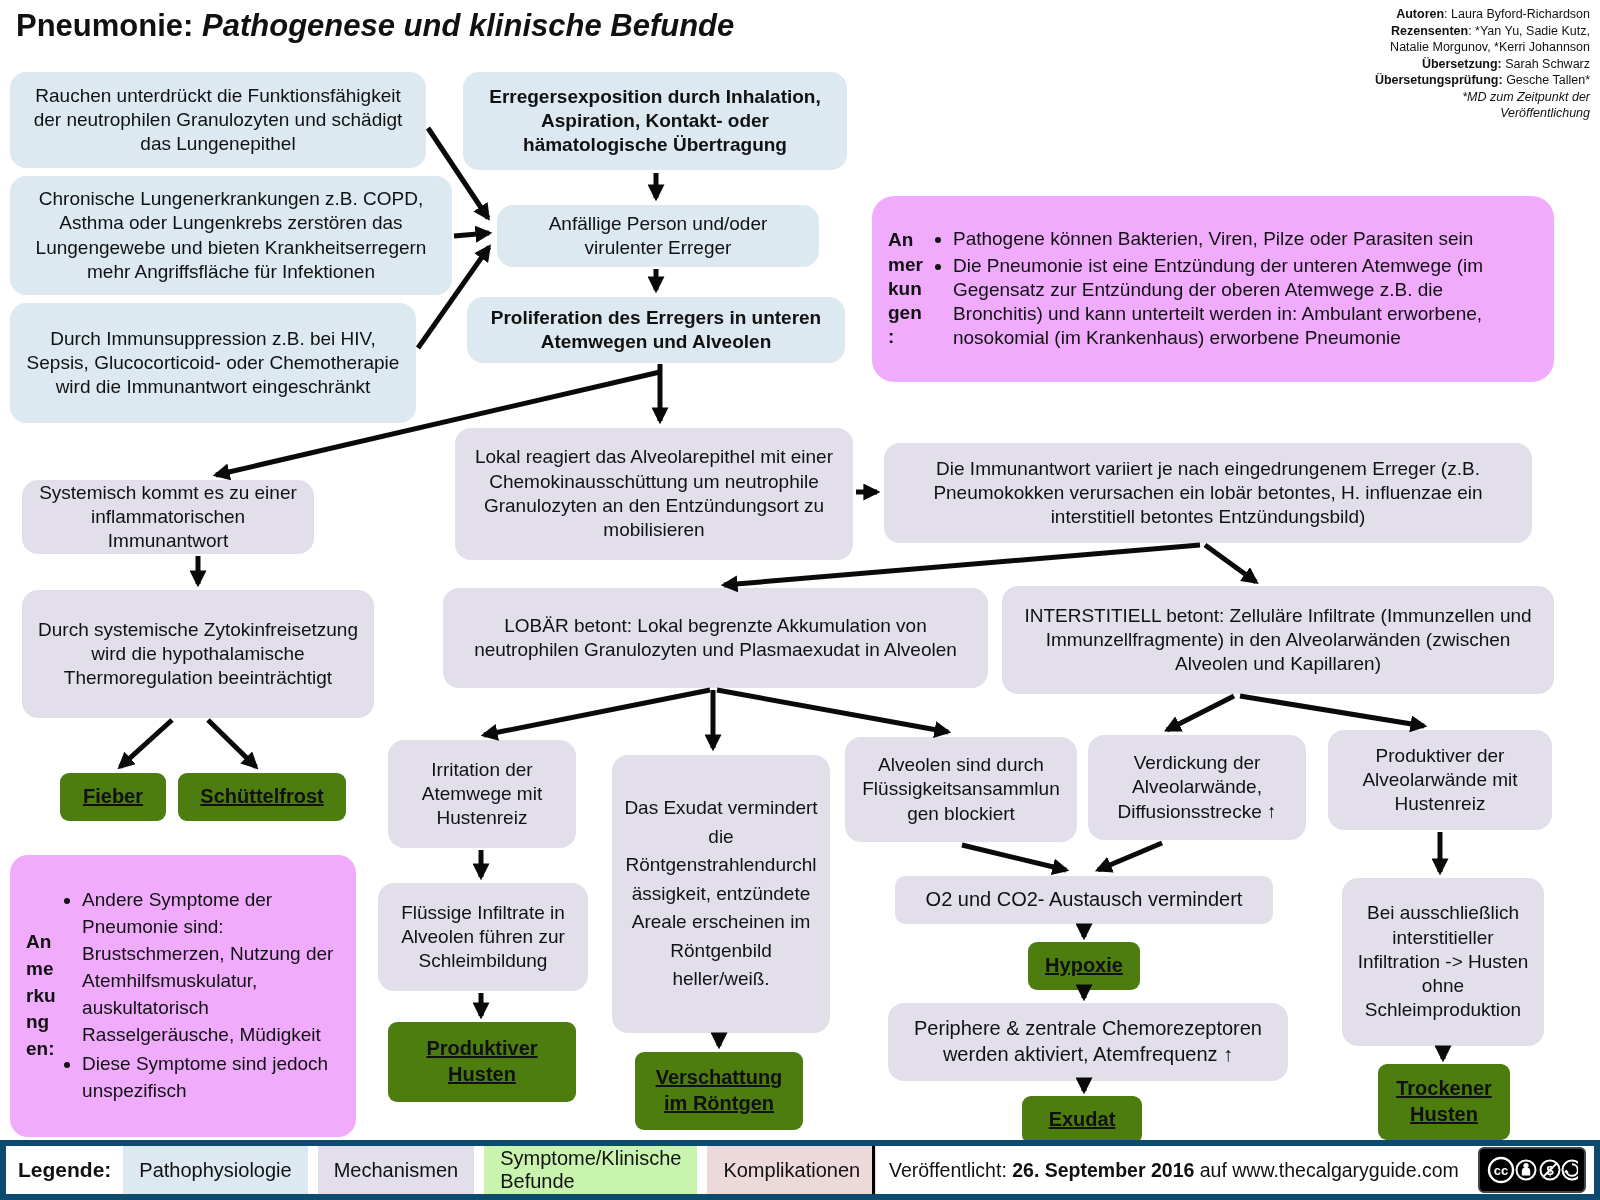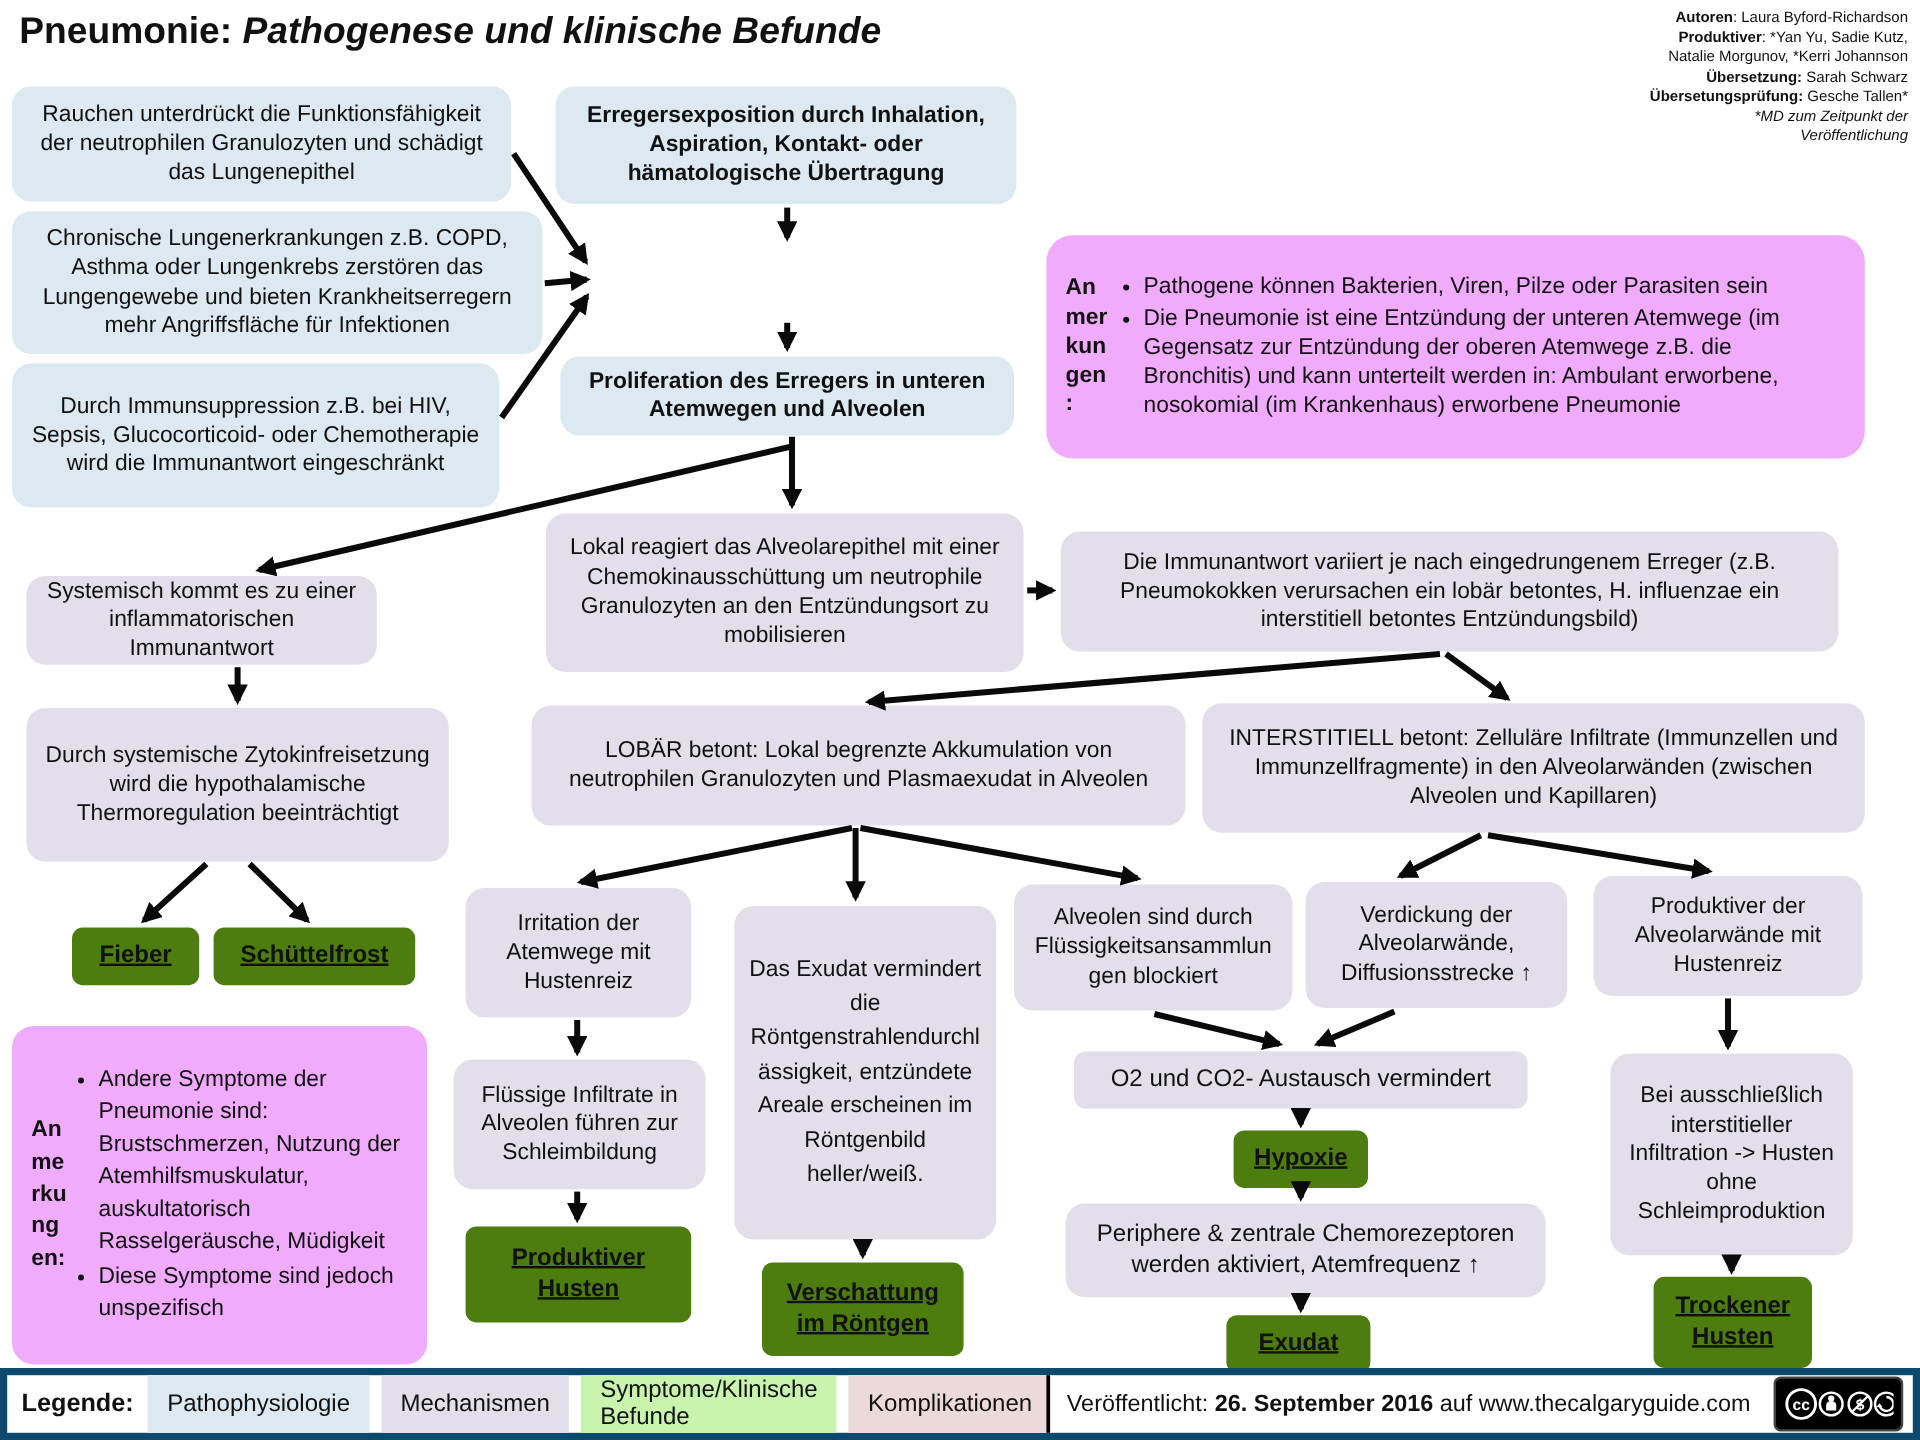--- a/index.html
+++ b/index.html
@@ -38,32 +38,33 @@
 </style>
 </head>
 <body>
 
 <div id="canvas">
 
   <div id="title"><span>Pneumonie:</span><span class="it"> Pathogenese und klinische Befunde</span></div>
 
   <div id="credits">
     <div><b>Autoren</b><span>: Laura Byford-Richardson</span></div>
-    <div><b>Produktiver</b><span>: *Yan Yu, Sadie Kutz,</span></div>
+    <div><b>Rezensenten</b><span>: *Yan Yu, Sadie Kutz,</span></div>
     <div><span>Natalie Morgunov, *Kerri Johannson</span></div>
     <div><b>Übersetzung:</b><span> Sarah Schwarz</span></div>
     <div><b>Übersetungsprüfung:</b><span> Gesche Tallen*</span></div>
     <div class="it">*MD zum Zeitpunkt der</div>
     <div class="it">Veröffentlichung</div>
   </div>
 
   <div class="node blue" style="left:10px;top:72px;width:416px;height:96px;">Rauchen unterdrückt die Funktionsfähigkeit der neutrophilen Granulozyten und schädigt das Lungenepithel</div>
   <div class="node blue" style="left:10px;top:176px;width:442px;height:119px;">Chronische Lungenerkrankungen z.B. COPD, Asthma oder Lungenkrebs zerstören das Lungengewebe und bieten Krankheitserregern mehr Angriffsfläche für Infektionen</div>
   <div class="node blue" style="left:10px;top:303px;width:406px;height:120px;">Durch Immunsuppression z.B. bei HIV, Sepsis, Glucocorticoid- oder Chemotherapie wird die Immunantwort eingeschränkt</div>
   <div class="node blue bold" style="left:463px;top:72px;width:384px;height:98px;">Erregersexposition durch Inhalation, Aspiration, Kontakt- oder hämatologische Übertragung</div>
+  <div class="node blue" style="left:497px;top:205px;width:322px;height:62px;">Anfällige Person und/oder virulenter Erreger</div>
   <div class="node blue bold" style="left:467px;top:297px;width:378px;height:66px;">Proliferation des Erregers in unteren Atemwegen und Alveolen</div>
 
   <div class="node note" style="left:872px;top:196px;width:682px;height:186px;border-radius:22px;">
     <b>Anmerkungen:</b>
     <ul>
       <li>Pathogene können Bakterien, Viren, Pilze oder Parasiten sein</li>
       <li>Die Pneumonie ist eine Entzündung der unteren Atemwege (im Gegensatz zur Entzündung der oberen Atemwege z.B. die Bronchitis) und kann unterteilt werden in: Ambulant erworbene, nosokomial (im Krankenhaus) erworbene Pneumonie</li>
     </ul>
   </div>
   <div class="node note" style="left:10px;top:855px;width:346px;height:282px;font-size:19px;line-height:1.42;">

